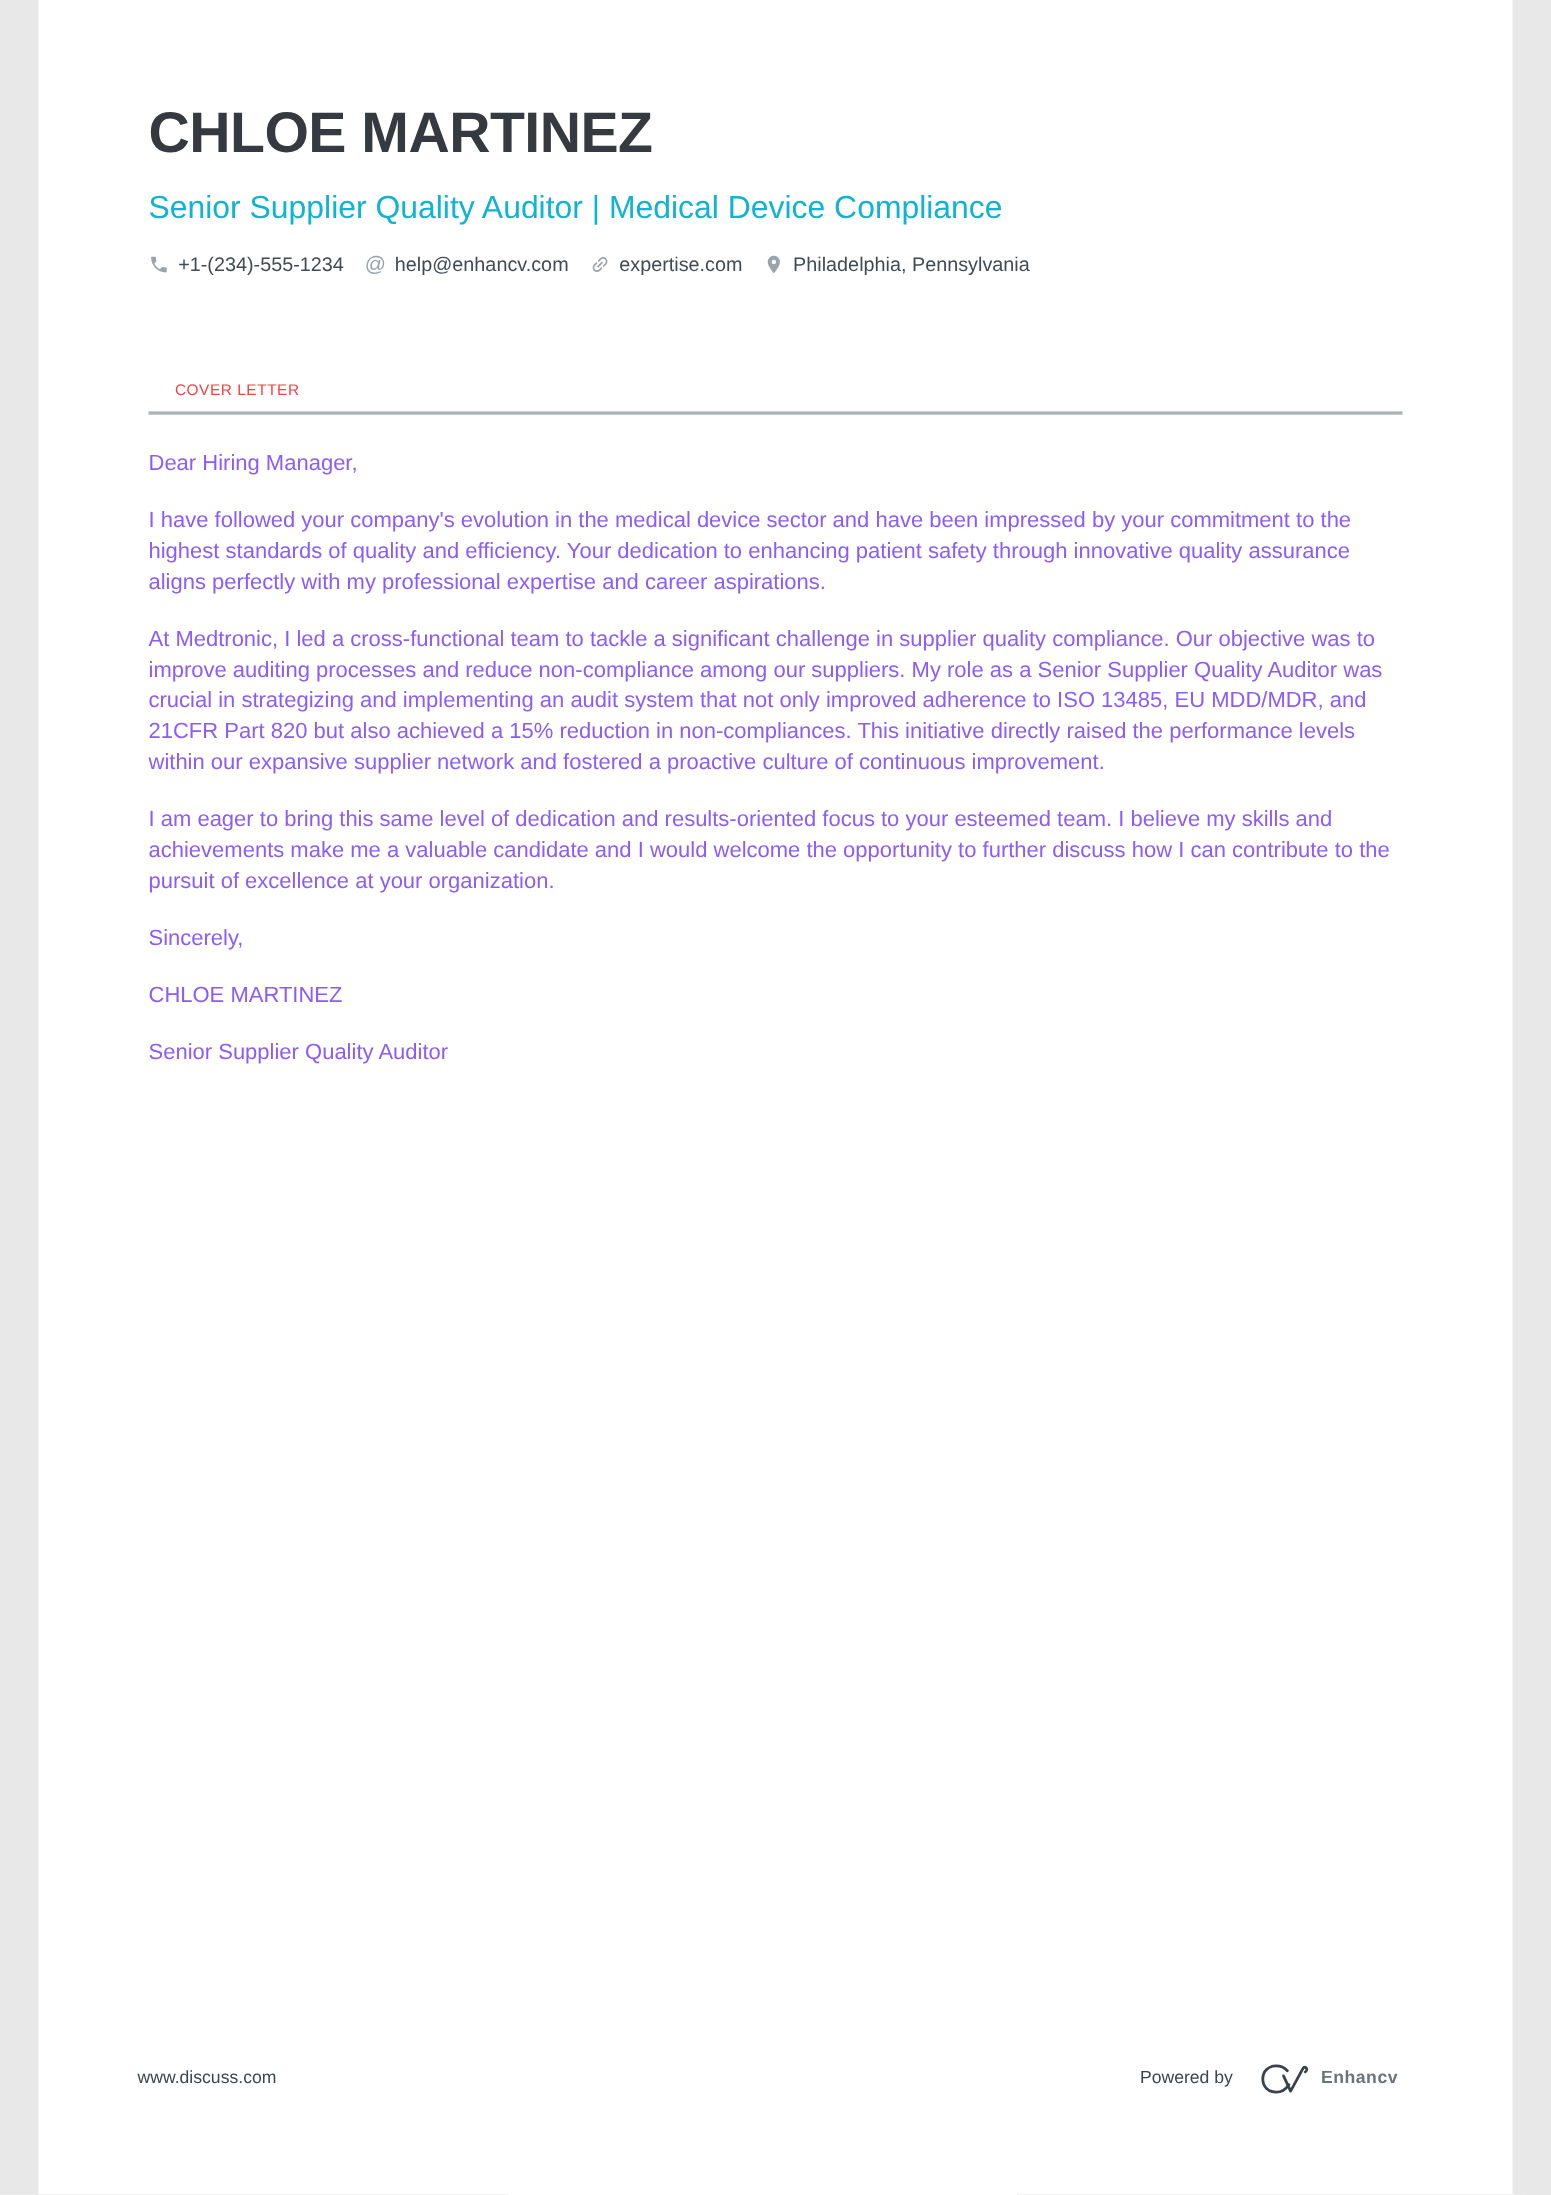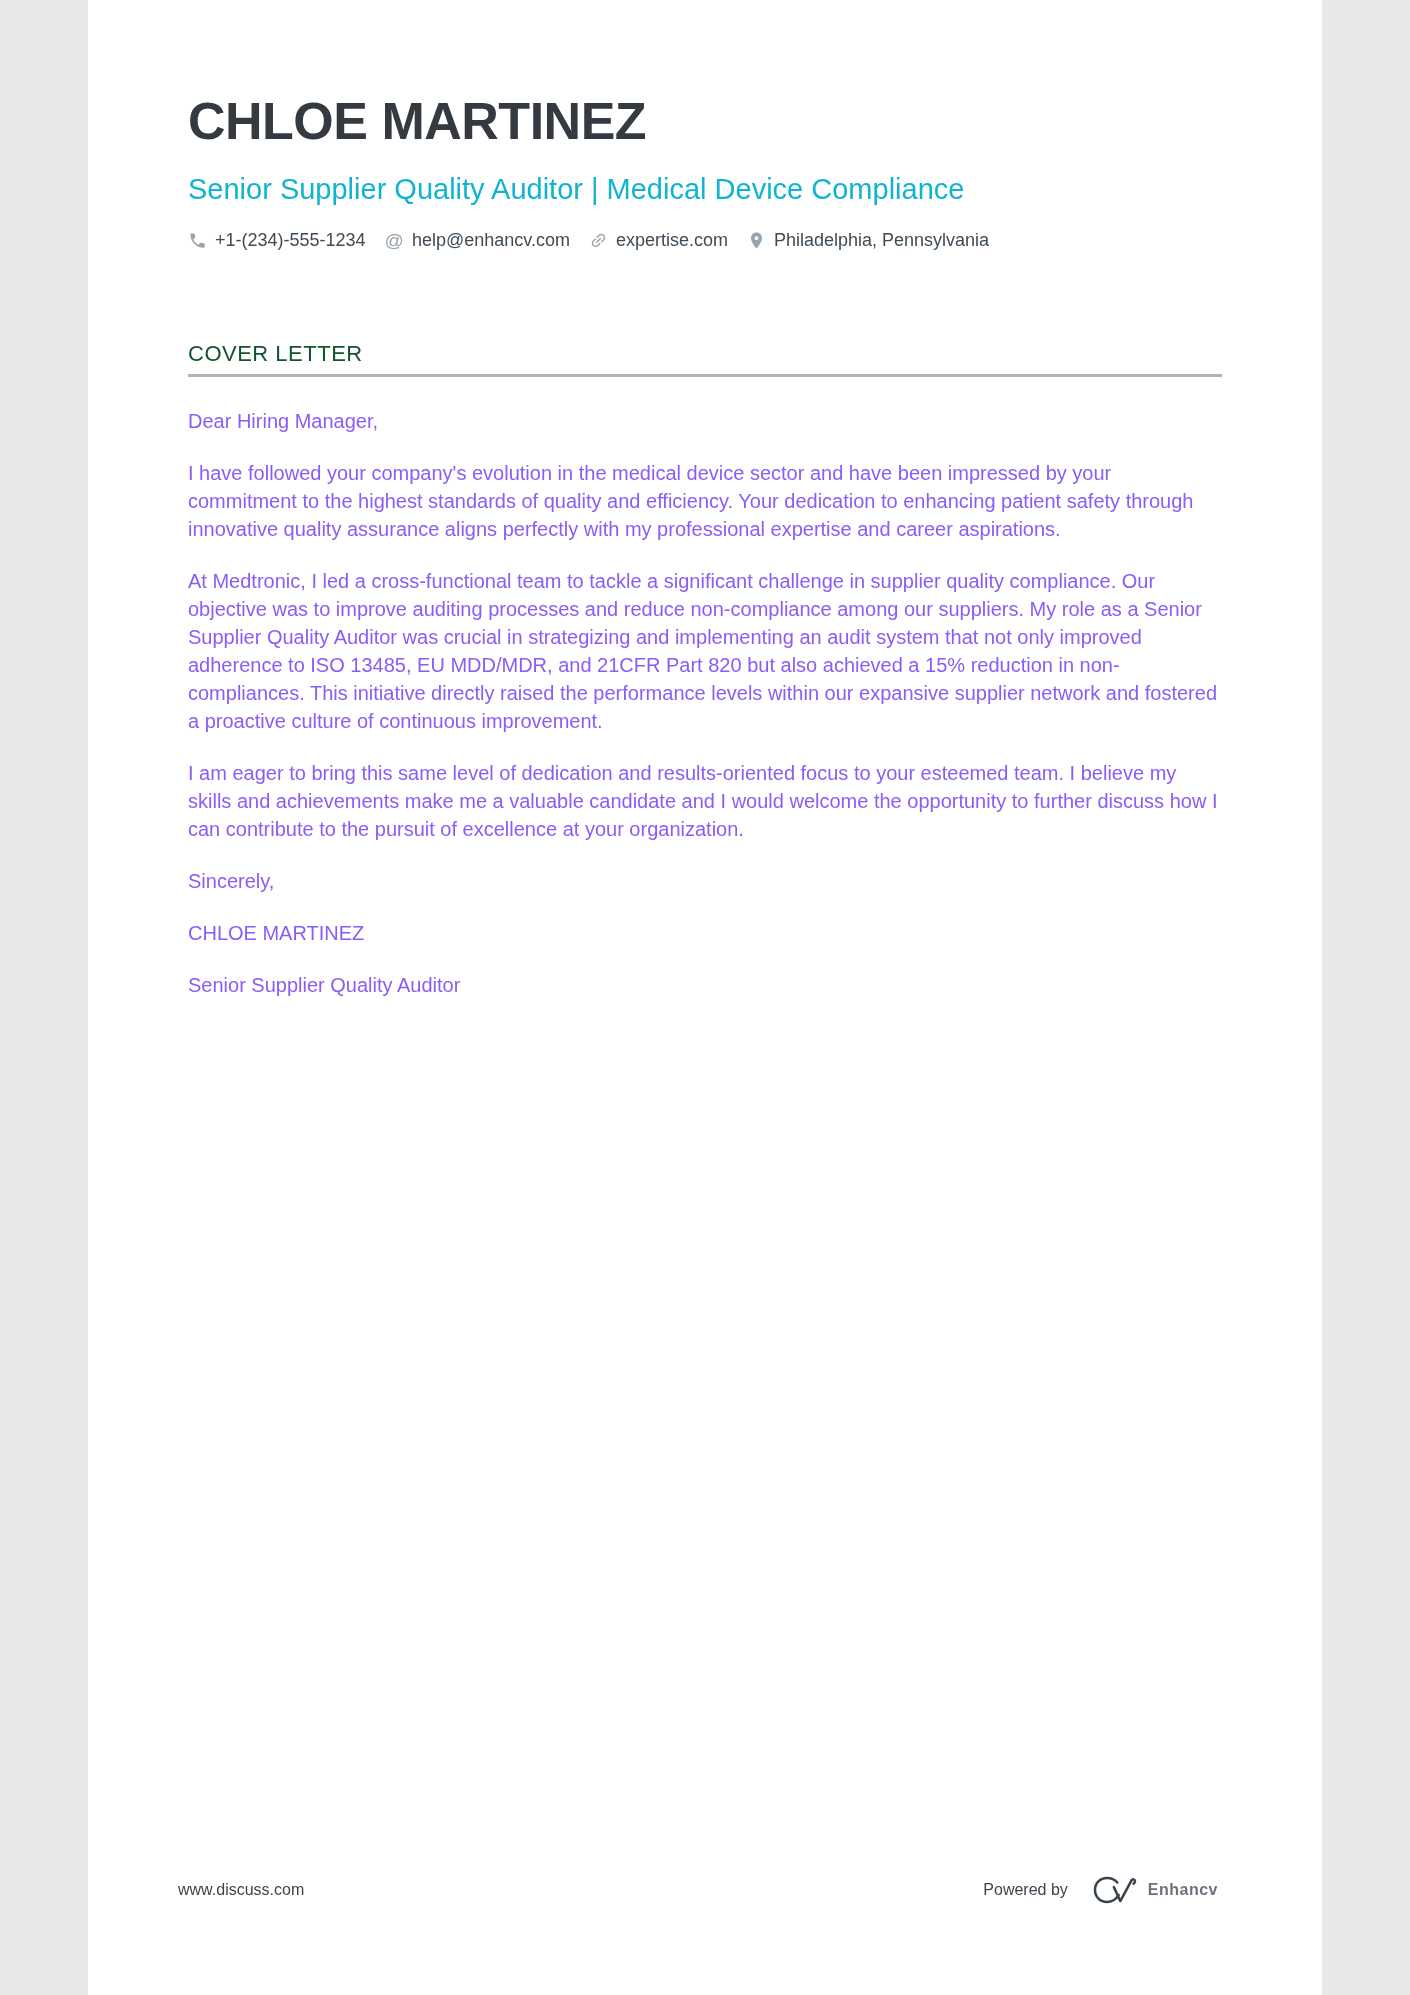--- a/index.html
+++ b/index.html
@@ -1,19 +1,19 @@
 <!DOCTYPE html>
 <html><head>
 <meta charset="utf-8">
 <style>
   * { margin: 0; padding: 0; box-sizing: border-box; }
   html, body { background: #e8e8e8; }
   .page {
     position: relative;
-    width: 1234px;
+    width: 1340px;
     height: 1995px;
     margin: 0 auto;
     background: #ffffff;
     font-family: "Liberation Sans", sans-serif;
     overflow: hidden;
   }
   .content { padding: 0 100px; }
 
   
   .name {
@@ -44,24 +44,25 @@
   .cicon.rot { transform: rotate(-45deg); }
   .at-glyph {
     font-size: 19px;
     color: #9aa4ac;
     line-height: 19px;
   }
 
   
   .section-label {
     margin-top: 92px;
-    font-size: 22px;
+    font-size: 14px;
     line-height: 22px;
     letter-spacing: 0.5px;
-    color: #14532d;
+    color: #ef4444;
+    margin-left: 24px;
   }
   .section-rule {
     margin-top: 9px;
     height: 3px;
     background: #adb4b9;
   }
 
   
   .letter { margin-top: 30px; font-size: 20px; line-height: 28px; color: #8b5cf6; }
   .letter p { margin-bottom: 24px; }

